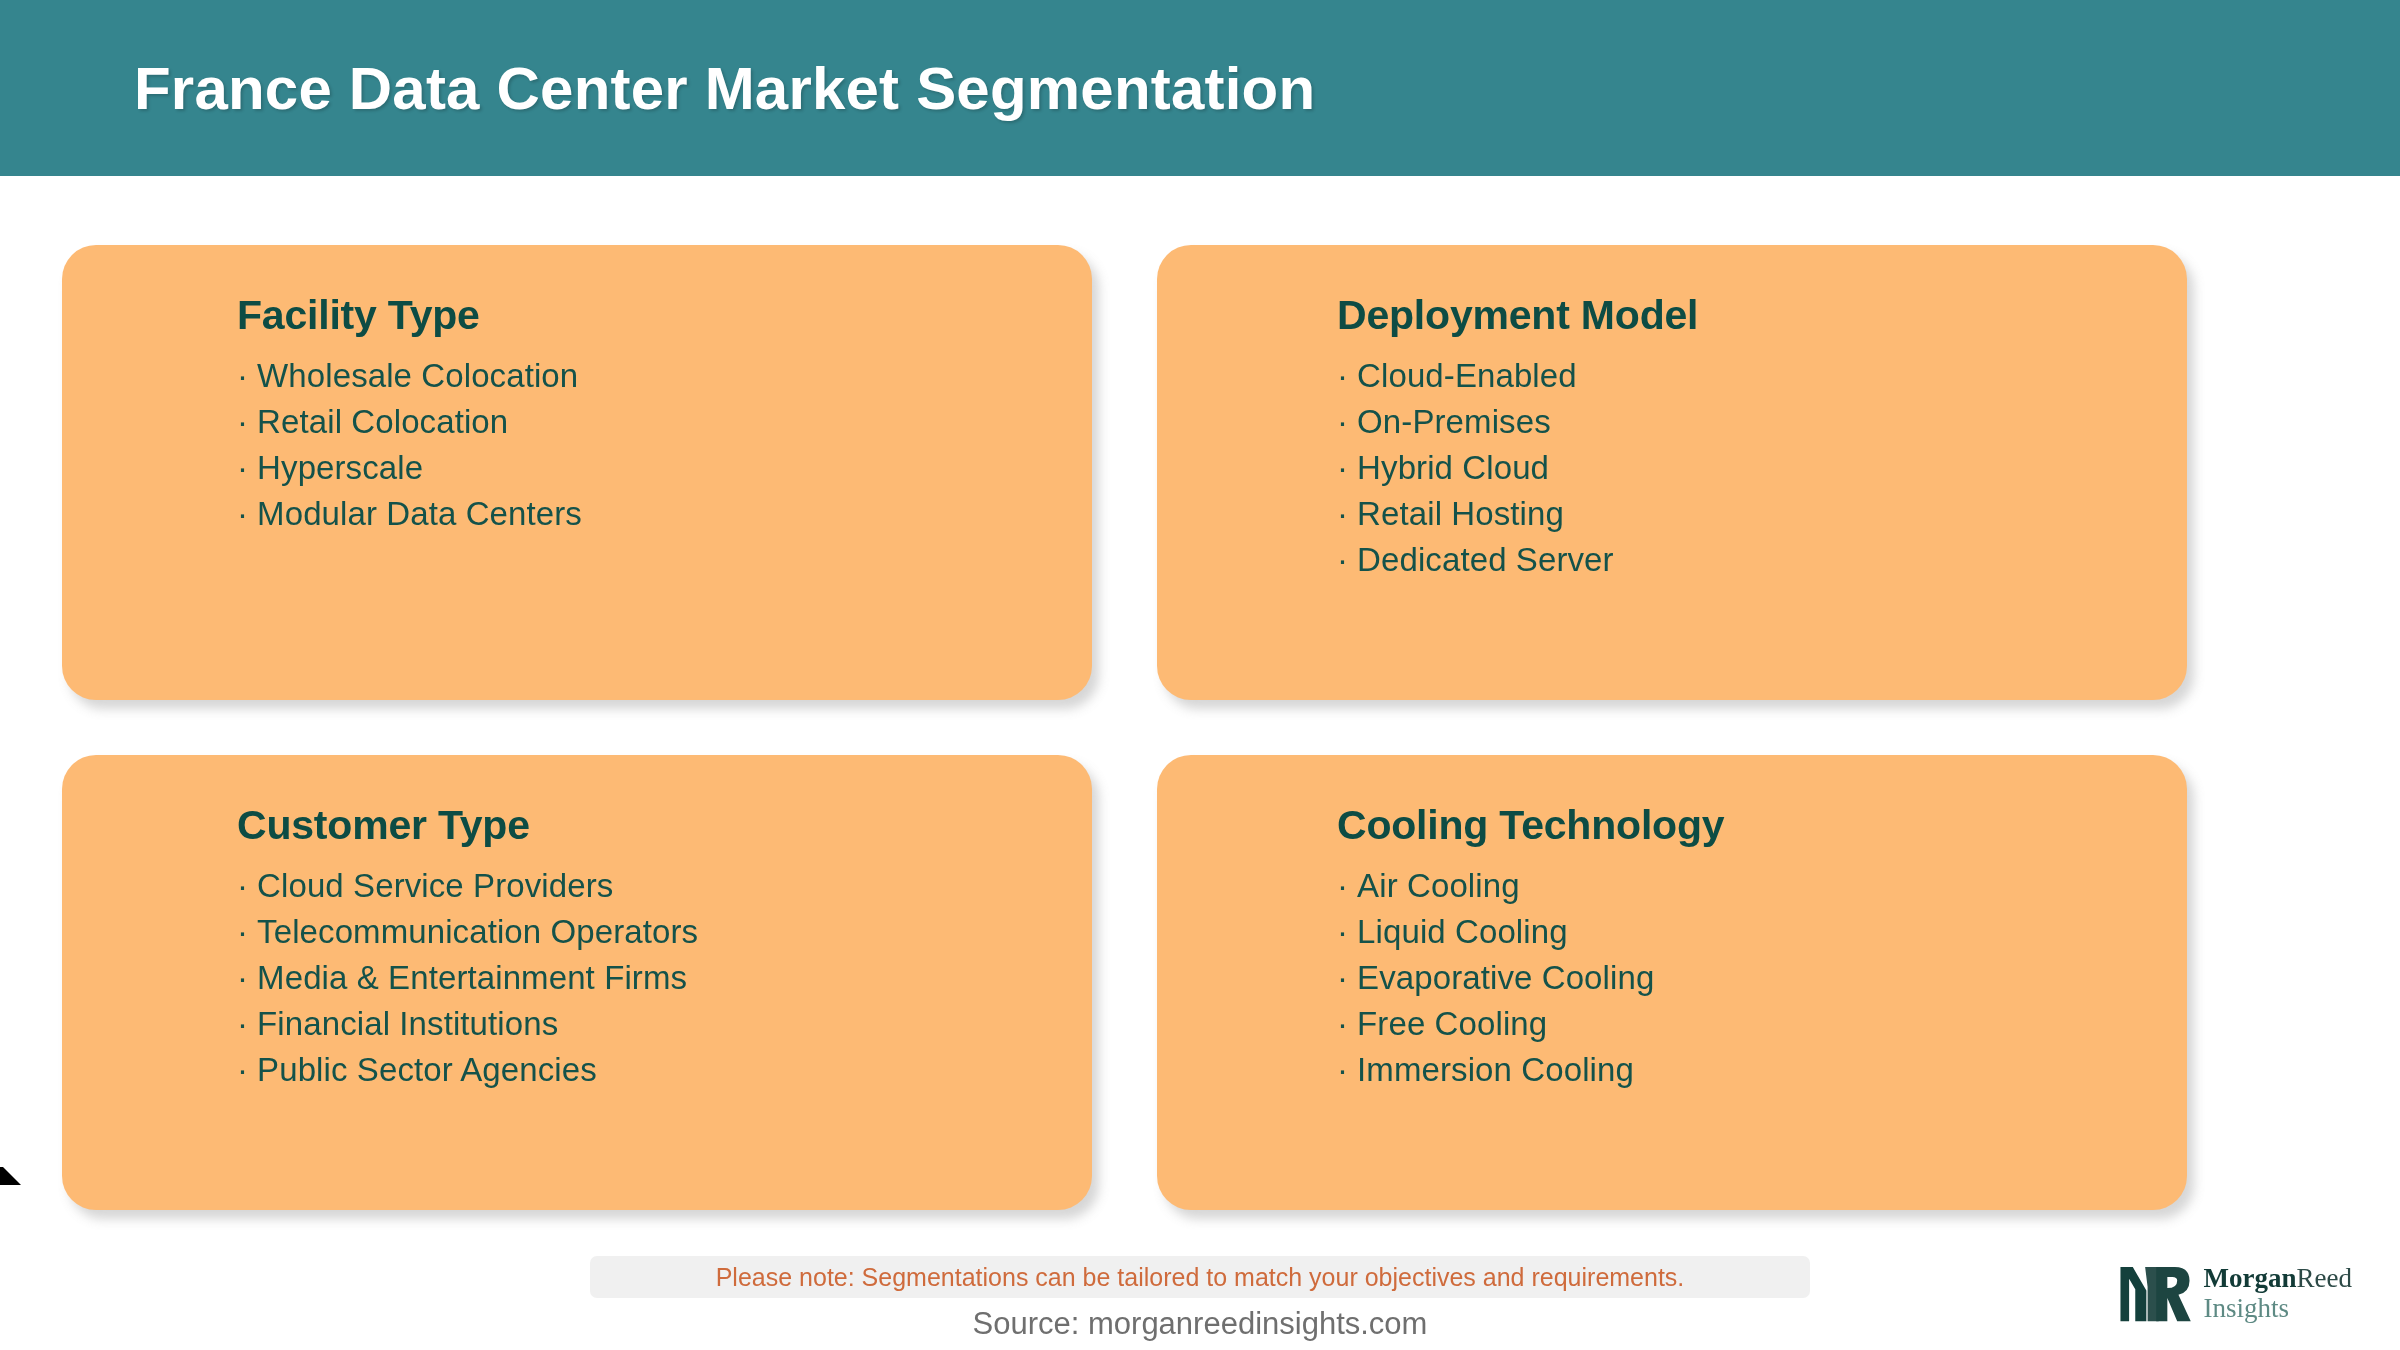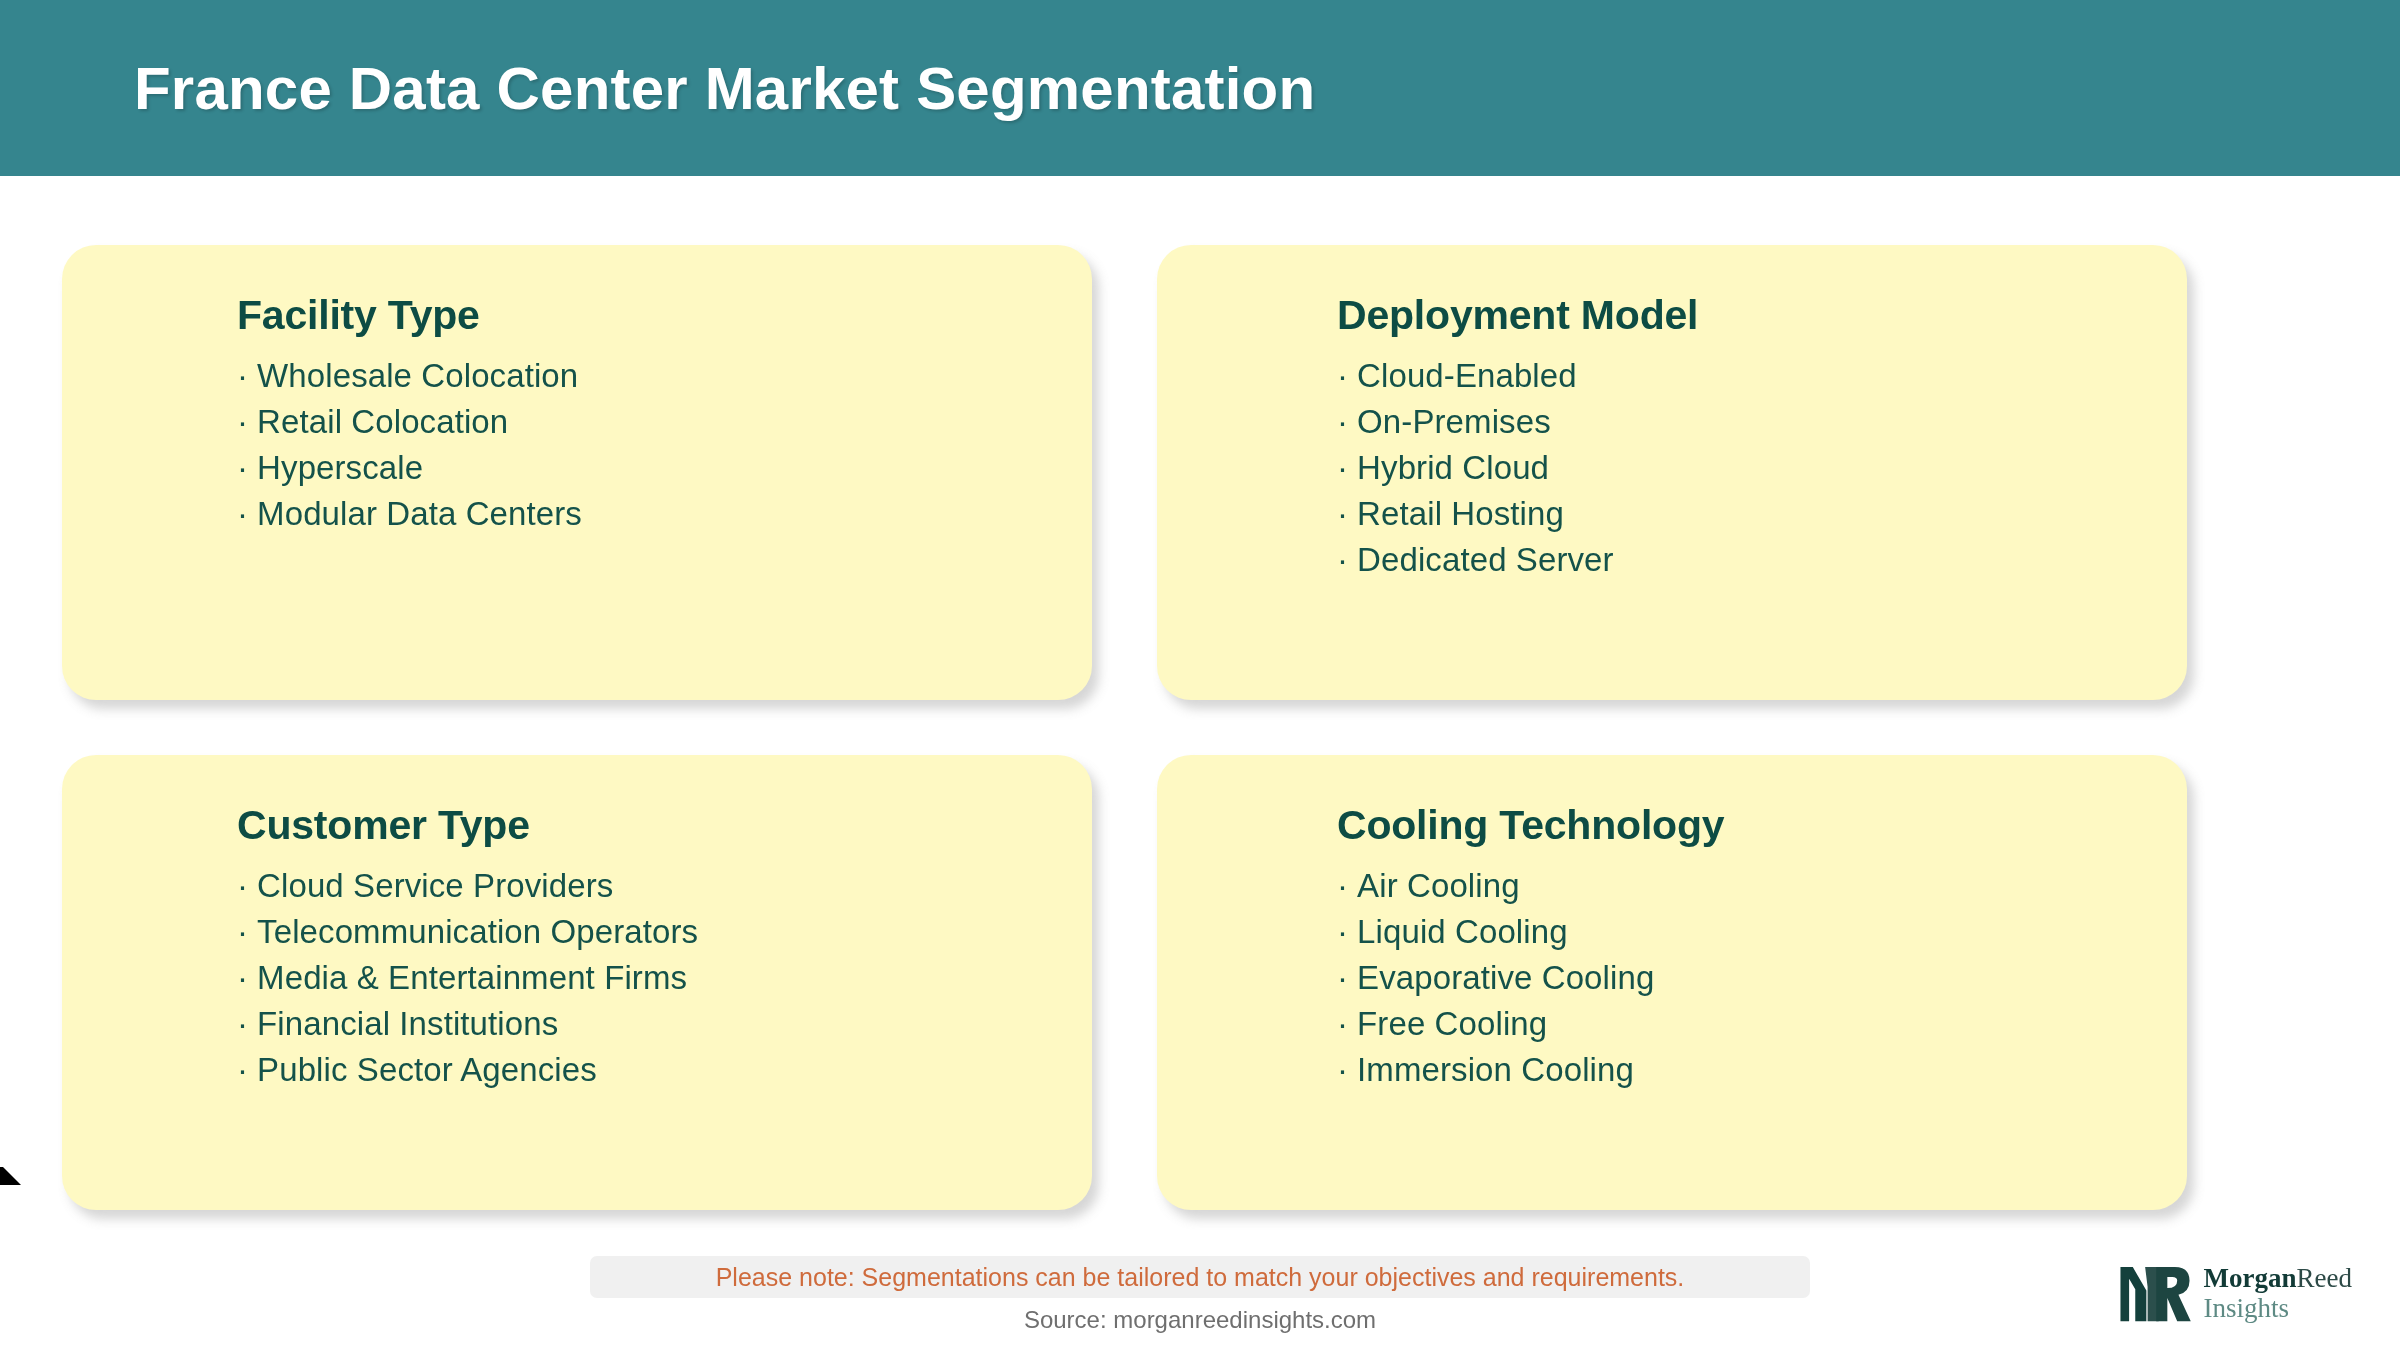--- a/index.html
+++ b/index.html
@@ -49,21 +49,21 @@
     display:grid;
     grid-template-columns:1085px 1085px;
     grid-template-rows:475px 475px;
     column-gap:10px;
     row-gap:35px;
   }
   .card {
     position:relative;
     width:1030px;
     height:455px;
-    background:#fef9c3;
+    background:#fdba74;
     border-radius:34px;
     box-shadow:7px 9px 11px rgba(120,120,120,0.30);
   }
   .card-inner {
     position:absolute;
     left:175px;
     top:47px;
     right:24px;
   }
   .card-title {
@@ -100,21 +100,21 @@
     color:#cf6b3c;
     font-size:25px;
     white-space:nowrap;
   }
   #source-text {
     position:absolute;
     left:0; top:1306px;
     width:2400px;
     text-align:center;
     color:#6f6f6f;
-    font-size:24px;
+    font-size:31px;
   }
 
   
   #logo {
     position:absolute;
     right:48px; top:1262px;
     display:flex; align-items:center; gap:12px;
   }
   #logo-mark { width:74px; height:62px; flex:none; }
   #logo-words { line-height:1.0; }

